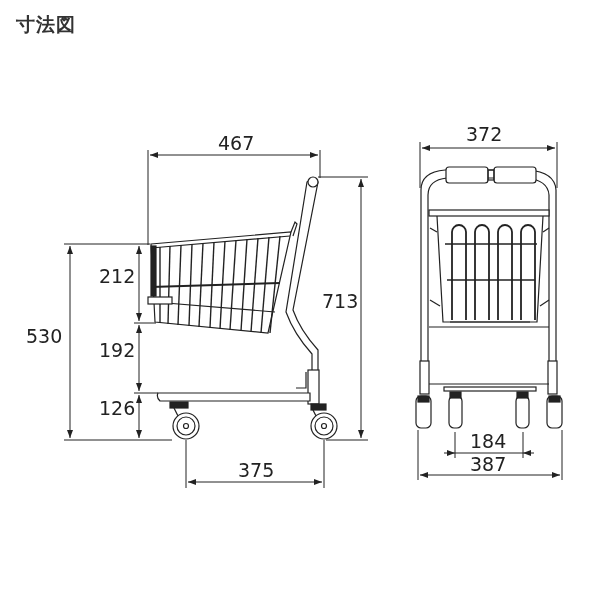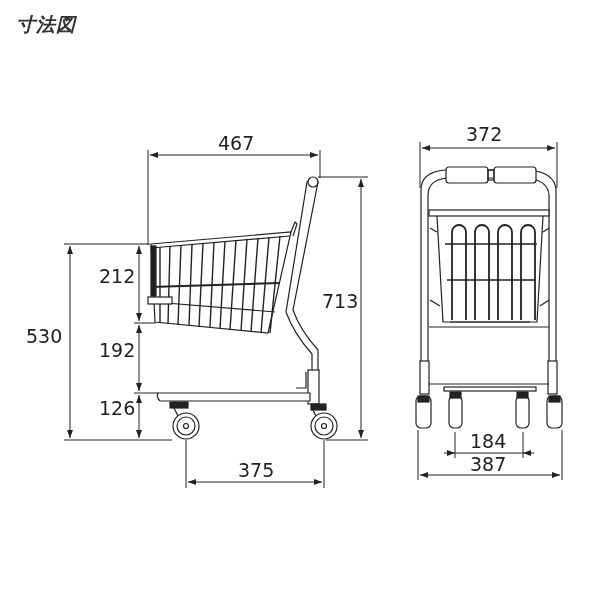--- a/index.html
+++ b/index.html
@@ -1,17 +1,17 @@
 <!DOCTYPE html>
 <html><head>
 <meta charset="utf-8">
 <style>
   html, body { margin:0; padding:0; background:#ffffff; }
   body { width:600px; height:600px; position:relative; overflow:hidden; font-family:"DejaVu Sans", sans-serif; }
-  .title { position:absolute; left:16px; top:12px; font-size:19px; font-weight:bold; color:#333; letter-spacing:1px;font-style:italic; }
+  .title { position:absolute; left:16px; top:12px; font-size:19px; font-weight:bold; color:#333; letter-spacing:1px; }
   svg { position:absolute; left:0; top:0; }
   .dimtext { font-family:"DejaVu Sans", sans-serif; font-size:19px; fill:#222; font-weight:normal; }
 </style>
 </head>
 <body>
 
 <div class="title">寸法図</div>
 
 <svg width="600" height="600" viewBox="0 0 600 600">
   <defs>

